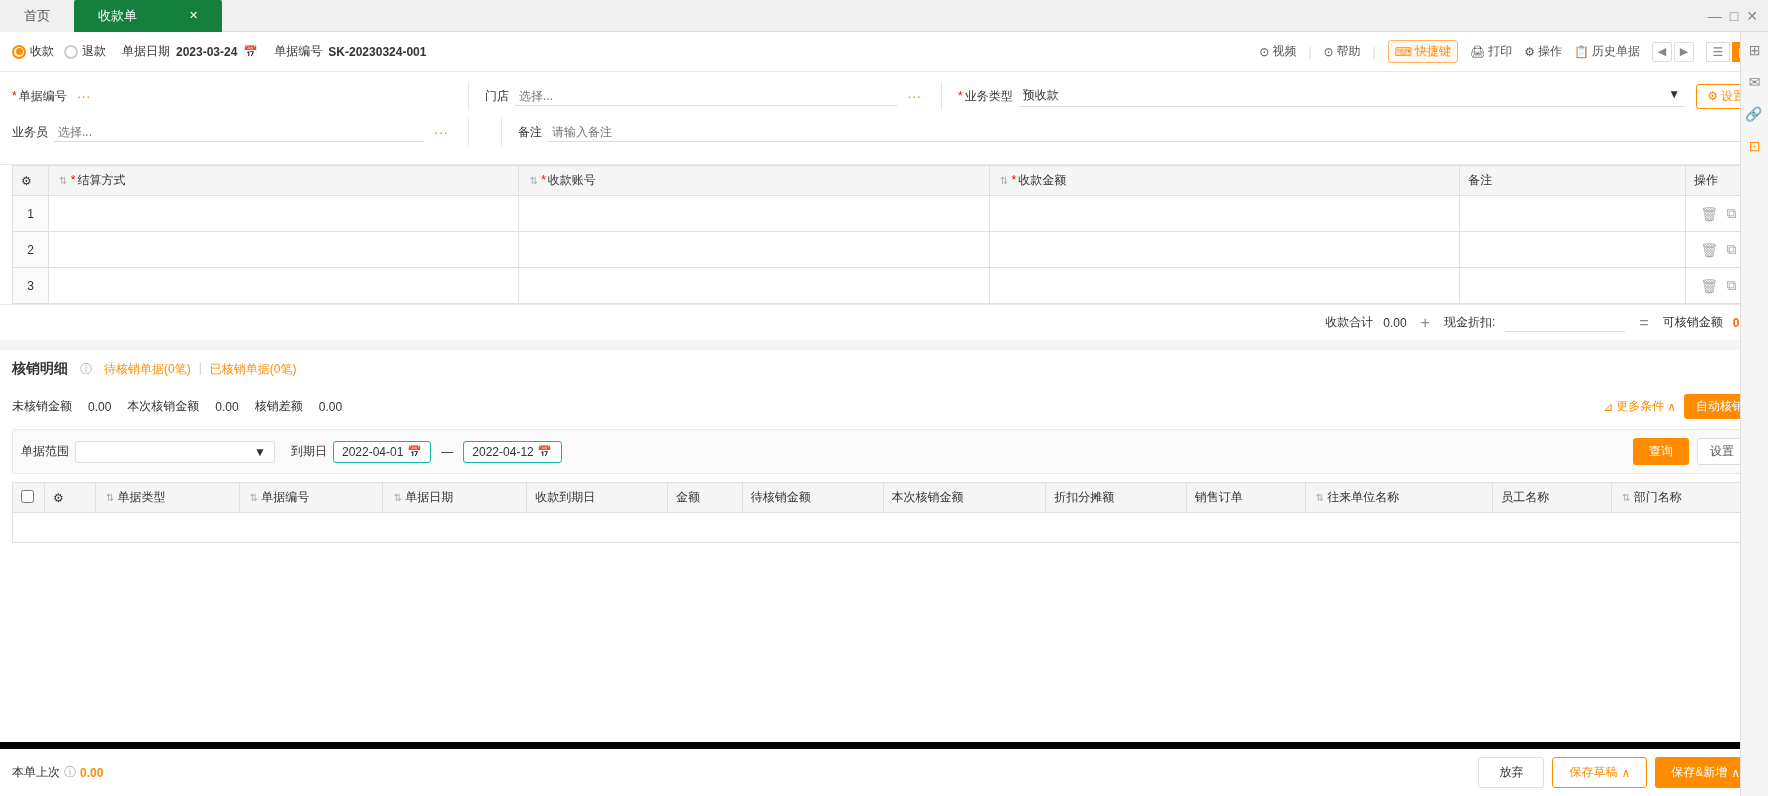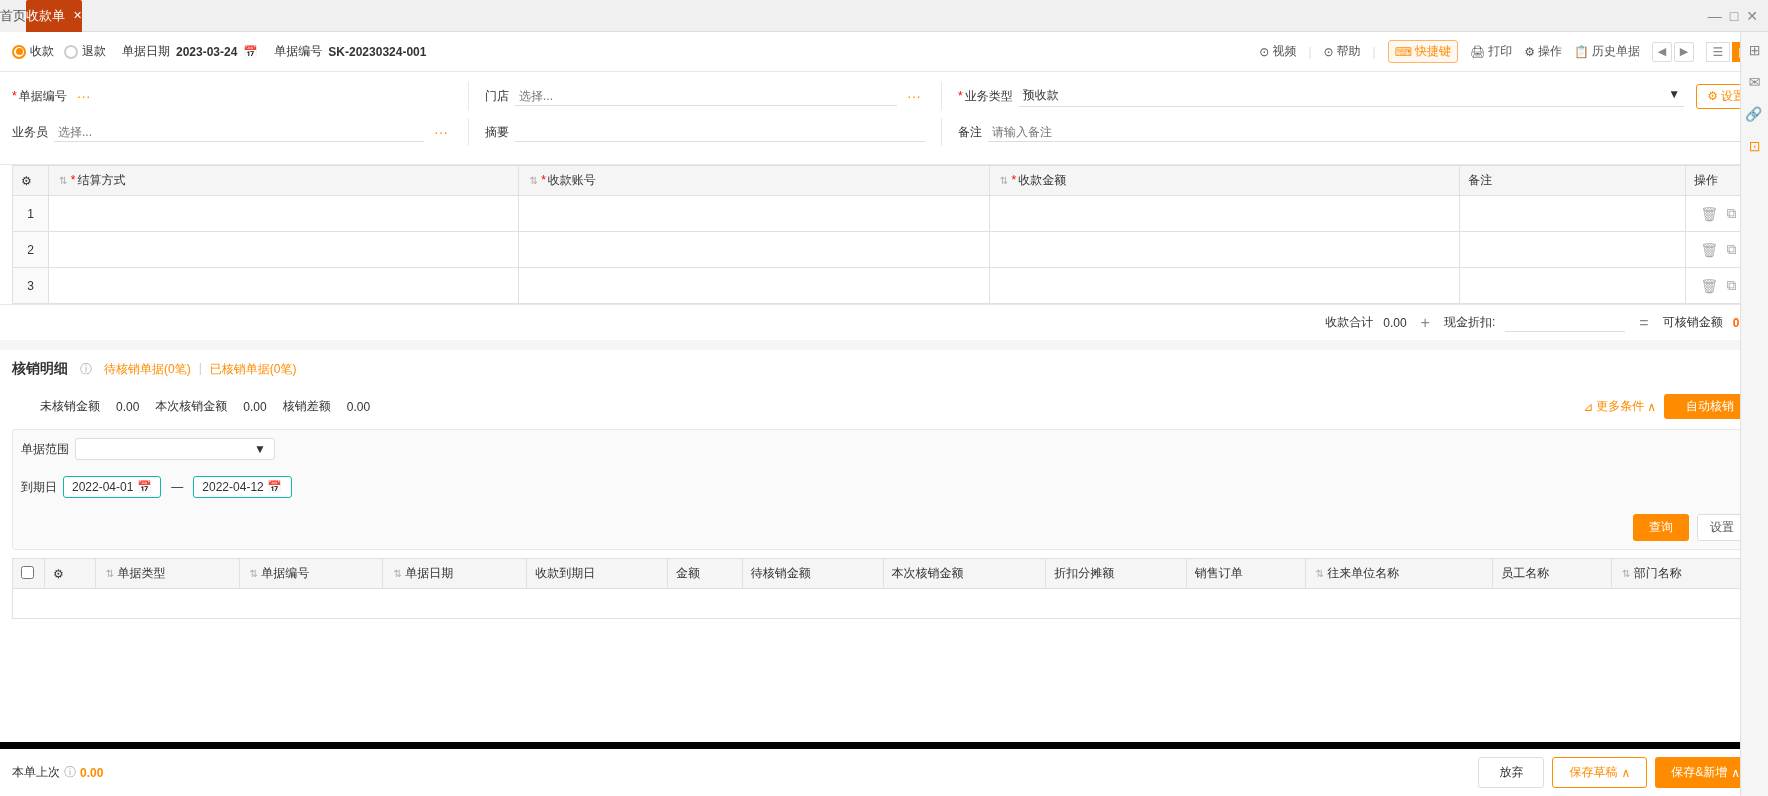--- a/index.html
+++ b/index.html
@@ -1,22 +1,22 @@
 <!DOCTYPE html>
 <html><head>
   <meta charset="utf-8">
   <style>
     * { box-sizing: border-box; margin: 0; padding: 0; }
     body { font-family: 'Microsoft YaHei', Arial, sans-serif; font-size: 12px; background: #f0f0f0; color: #333; overflow: hidden; width: 1768px; height: 796px; }
 
     
     .tab-bar { display: flex; align-items: center; background: #f0f0f0; border-bottom: 1px solid #ddd; height: 32px; }
-    .tab-item { padding: 0 0; height: 32px; display: flex; align-items: center; cursor: pointer; font-size: 13px; color: #555; }
+    .tab-item { padding: 0 24px; height: 32px; display: flex; align-items: center; cursor: pointer; font-size: 13px; color: #555; }
     .tab-item.home { background: #f0f0f0; }
-    .tab-item.active { background: #c2410c; color: #fff; border-radius: 2px 2px 0 0; }
+    .tab-item.active { background: #15803d; color: #fff; border-radius: 2px 2px 0 0; gap: 44px; }
     .tab-close { margin-left: 8px; font-size: 11px; cursor: pointer; }
     .tab-bar-right { margin-left: auto; display: flex; align-items: center; gap: 8px; padding-right: 10px; color: #888; font-size: 14px; cursor: pointer; }
 
     
     .main-content { background: #fff; height: calc(796px - 32px); overflow-y: auto; display: flex; flex-direction: column; }
 
     
     .toolbar { display: flex; align-items: center; padding: 8px 12px; border-bottom: 1px solid #e8e8e8; gap: 16px; background: #fff; }
     .radio-group { display: flex; align-items: center; gap: 10px; }
     .radio-item { display: flex; align-items: center; gap: 4px; cursor: pointer; }
@@ -66,29 +66,29 @@
     .section-sep { background: #f5f5f5; height: 10px; }
 
     
     .verify-section { background: #fff; padding: 10px 12px; flex: 1; }
     .verify-title { display: flex; align-items: center; gap: 12px; margin-bottom: 16px; }
     .verify-title-text { font-size: 14px; font-weight: bold; color: #333; }
     .verify-tabs { display: flex; gap: 8px; }
     .verify-tab { color: #ff8c00; cursor: pointer; font-size: 12px; }
     .verify-tab.separator { color: #ccc; }
 
-    .verify-stats { display: flex; align-items: center; gap: 16px; margin-bottom: 10px; font-size: 12px; margin-left: 28px; }
+    .verify-stats { display: flex; align-items: center; gap: 16px; margin-bottom: 10px; font-size: 12px; }
     .stat-item { color: #333; }
     .stat-value { color: #333; }
     .verify-right { margin-left: auto; display: flex; align-items: center; gap: 8px; }
     .more-conditions { color: #ff8c00; cursor: pointer; font-size: 12px; display: flex; align-items: center; gap: 3px; }
-    .auto-btn { background: #ff8c00; color: #fff; border: none; border-radius: 3px; padding: 4px 22px; cursor: pointer; font-size: 12px; }
-
-    
-    .filter-row { display: flex; gap: 16px; padding: 8px; border: 1px solid #e8e8e8; border-radius: 3px; margin-bottom: 8px; background: #fafafa; flex-direction: column; }
+    .auto-btn { background: #ff8c00; color: #fff; border: none; border-radius: 3px; padding: 4px 12px; cursor: pointer; font-size: 12px; }
+
+    
+    .filter-row { display: flex; align-items: center; gap: 16px; padding: 8px; border: 1px solid #e8e8e8; border-radius: 3px; margin-bottom: 8px; background: #fafafa; }
     .filter-field { display: flex; align-items: center; gap: 6px; }
     .filter-select { display: flex; align-items: center; gap: 4px; border: 1px solid #ddd; border-radius: 3px; padding: 3px 8px; min-width: 180px; cursor: pointer; background: #fff; }
     .filter-date { display: flex; align-items: center; gap: 4px; border: 1px solid #14b8a6; border-radius: 3px; padding: 3px 8px; background: #fff; cursor: pointer; }
     .filter-right { margin-left: auto; display: flex; gap: 8px; }
     .query-btn { background: #ff8c00; color: #fff; border: none; border-radius: 3px; padding: 4px 16px; cursor: pointer; font-size: 12px; }
     .settings-btn2 { background: #fff; color: #555; border: 1px solid #ddd; border-radius: 3px; padding: 4px 12px; cursor: pointer; font-size: 12px; }
 
     
     .sub-table { width: 100%; border-collapse: collapse; font-size: 12px; }
     .sub-table th { background: #f5f5f5; padding: 6px 8px; text-align: left; border: 1px solid #e0e0e0; color: #333; font-weight: normal; white-space: nowrap; }
@@ -224,24 +224,20 @@
 
     <div class="form-row">
 
       <div class="form-field" style="flex:2; max-width:440px;">
         <span class="form-label">业务员</span>
         <input class="form-input" type="text" style="color: rgb(187, 187, 187);" placeholder="选择...">
         <span class="more-btn">···</span>
       </div>
       <div class="form-separator"></div>
 
-      <div class="form-field" style="flex:2; max-width:440px;">
-        <span class="form-label">摘要</span>
-        <input class="form-input" type="text" style="color: rgb(204, 204, 204);">
-      </div>
       <div class="form-separator"></div>
 
       <div class="form-field" style="flex:2;">
         <span class="form-label">备注</span>
         <input class="form-input" type="text" style="color: rgb(187, 187, 187);" placeholder="请输入备注">
       </div>
     </div>
   </div>
 
   <div class="table-area">

